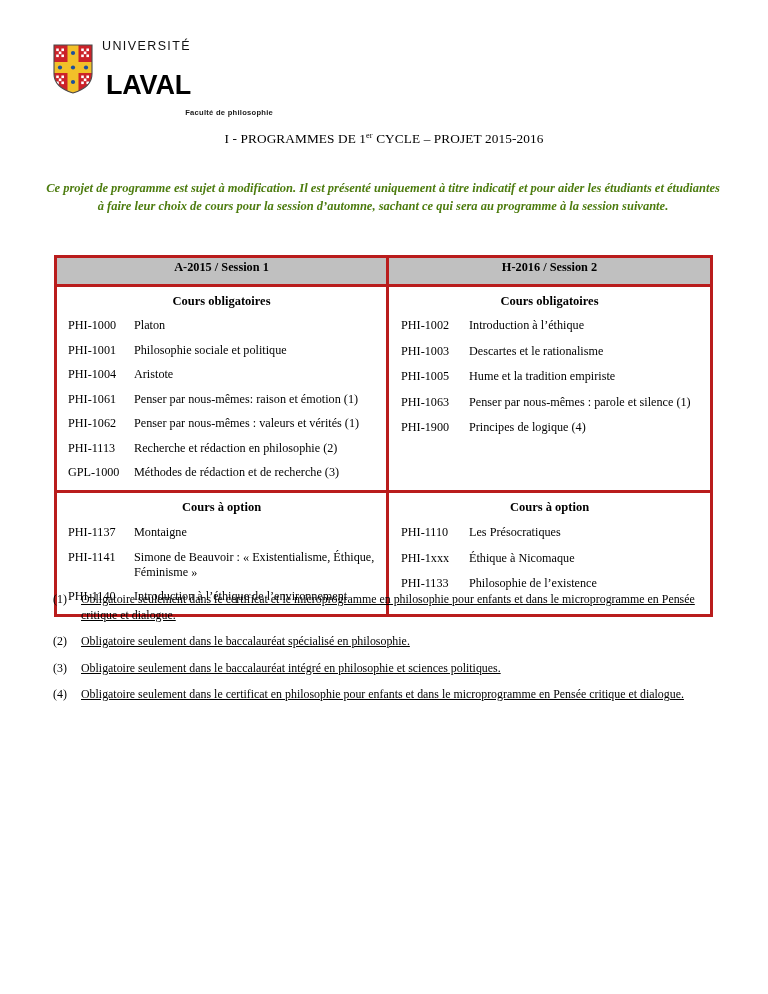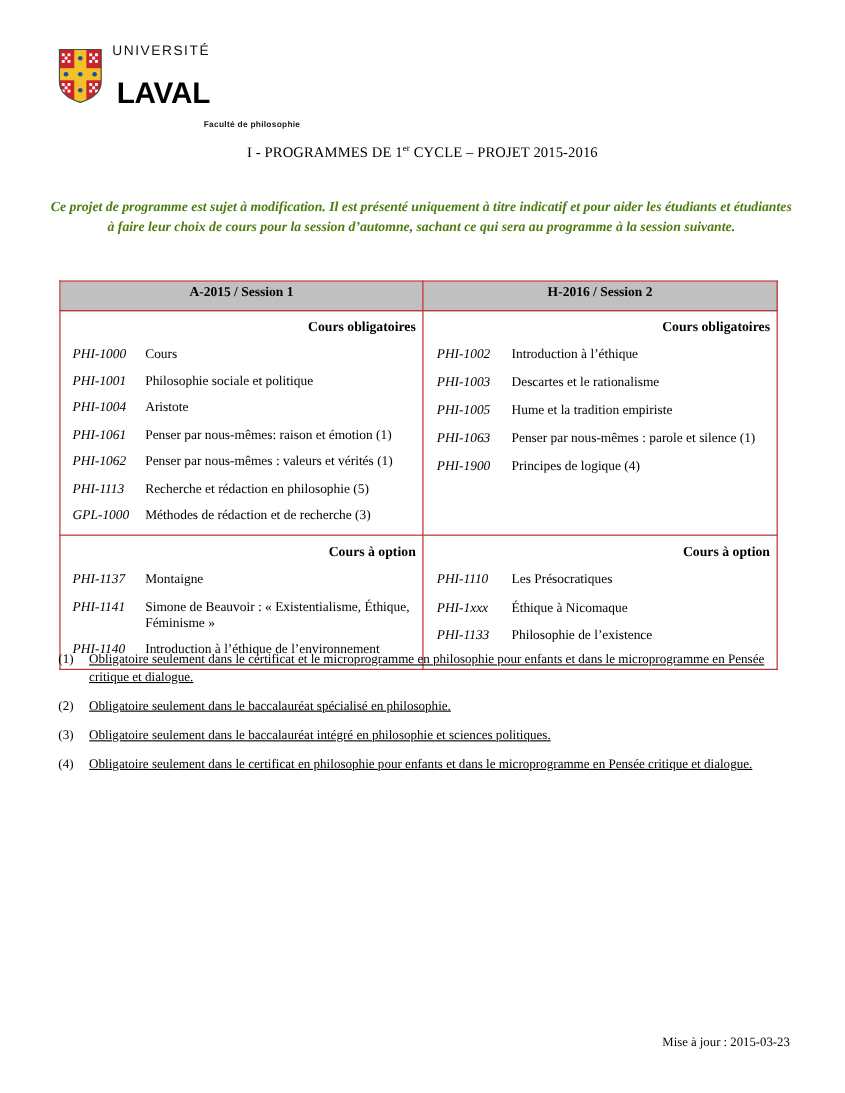--- a/index.html
+++ b/index.html
@@ -113,21 +113,21 @@
   
   .course-table {
     position: absolute;
     left: 54px;
     top: 255px;
     width: 650px;
     border-collapse: collapse;
     table-layout: fixed;
   }
   .course-table td, .course-table th {
-    border: 1px solid #b91c1c;
+    border: 3px solid #b91c1c;
     vertical-align: top;
     padding: 0;
   }
   .course-table th {
     background: #c0c0c0;
     text-align: center;
     font-size: 12.3px;
     font-weight: 700;
     height: 21px;
     padding: 2px 0 3px 0;
@@ -137,21 +137,21 @@
 
   .cell-inner {
     padding: 7px 6px 10px 6px;
   }
   .cell-inner.tall-left  { min-height: 164px; }
   .cell-inner.tall-right { min-height: 164px; }
   .cell-inner.opt-left   { min-height: 87px; }
   .cell-inner.opt-right  { min-height: 87px; }
 
   .subhead {
-    text-align: right;
+    text-align: center;
     font-size: 12.5px;
     font-weight: 700;
     margin-bottom: 9px;
   }
   .subhead.opt { margin-bottom: 10px; }
 
   .course-list {
     list-style: none;
     margin: 0;
     padding: 0;
@@ -160,21 +160,20 @@
   .course-list li {
     display: flex;
     align-items: flex-start;
     margin-bottom: 9.5px;
     line-height: 15px;
   }
   .course-list li:last-child { margin-bottom: 0; justify-content: flex-end; }
   .code {
     flex: 0 0 auto;
     white-space: nowrap;
-    font-style: italic;
   }
   .cname {
     flex: 1 1 auto;
   }
   
   .left-pane .code  { width: 64px; padding-left: 5px; }
   .left-pane .cname { padding-left: 2px; }
   
   .right-pane .code  { width: 66px; padding-left: 6px; }
   .right-pane .cname { padding-left: 2px; }
@@ -292,41 +291,41 @@
     </thead>
     <tbody>
 
       <tr>
         <td>
           <div class="cell-inner tall-left left-pane">
             <div class="subhead">Cours obligatoires</div>
             <ul class="course-list">
               <li>
                   <span class="code">PHI-1000</span>
-                  <span class="cname">Cours</span>
+                  <span class="cname">Platon</span>
                 </li>
               <li>
                   <span class="code">PHI-1001</span>
                   <span class="cname">Philosophie sociale et politique</span>
                 </li>
               <li>
                   <span class="code">PHI-1004</span>
                   <span class="cname">Aristote</span>
                 </li>
               <li>
                   <span class="code">PHI-1061</span>
                   <span class="cname">Penser par nous-mêmes: raison et émotion (1)</span>
                 </li>
               <li>
                   <span class="code">PHI-1062</span>
                   <span class="cname">Penser par nous-mêmes : valeurs et vérités (1)</span>
                 </li>
               <li>
                   <span class="code">PHI-1113</span>
-                  <span class="cname">Recherche et rédaction en philosophie (5)</span>
+                  <span class="cname">Recherche et rédaction en philosophie (2)</span>
                 </li>
               <li>
                   <span class="code">GPL-1000</span>
                   <span class="cname">Méthodes de rédaction et de recherche (3)</span>
                 </li>
             </ul>
           </div>
         </td>
         <td>
           <div class="cell-inner tall-right right-pane">
@@ -412,15 +411,14 @@
     <div class="fn">
       <span class="fn-num">(3)</span>
       <span class="fn-txt">Obligatoire seulement dans le baccalauréat intégré en philosophie et sciences politiques.</span>
     </div>
     <div class="fn">
       <span class="fn-num">(4)</span>
       <span class="fn-txt">Obligatoire seulement dans le certificat en philosophie pour enfants et dans le microprogramme en Pensée critique et dialogue.</span>
     </div>
   </div>
 
-  <div class="footer-date">Mise à jour : 2015-03-23</div>
 
 </div>
 
 </body></html>

